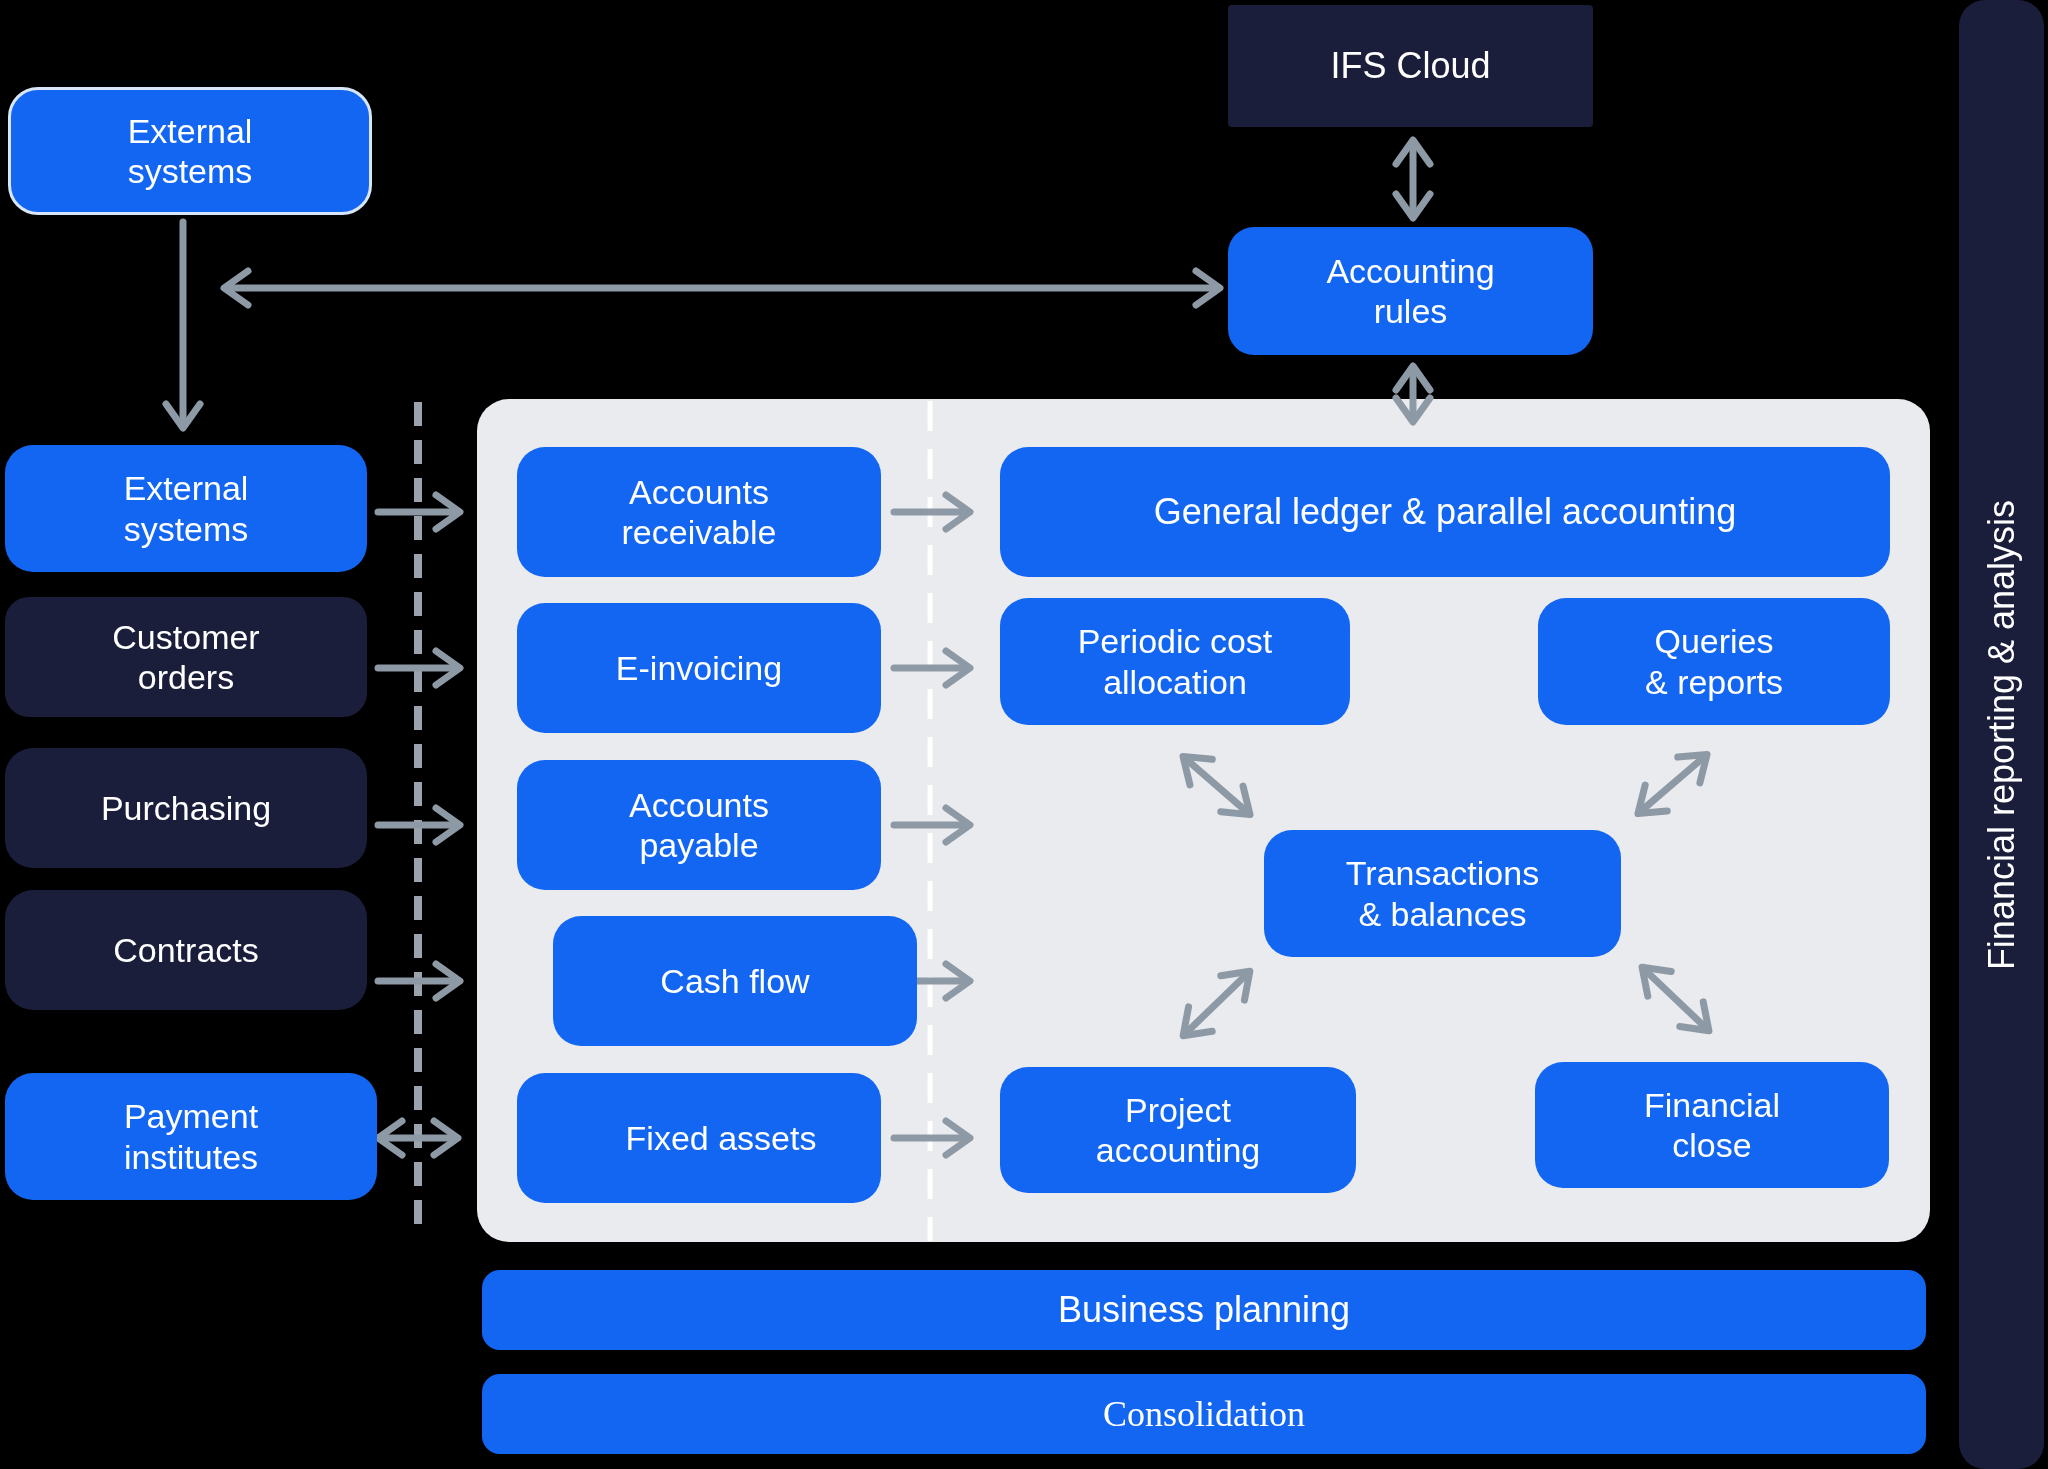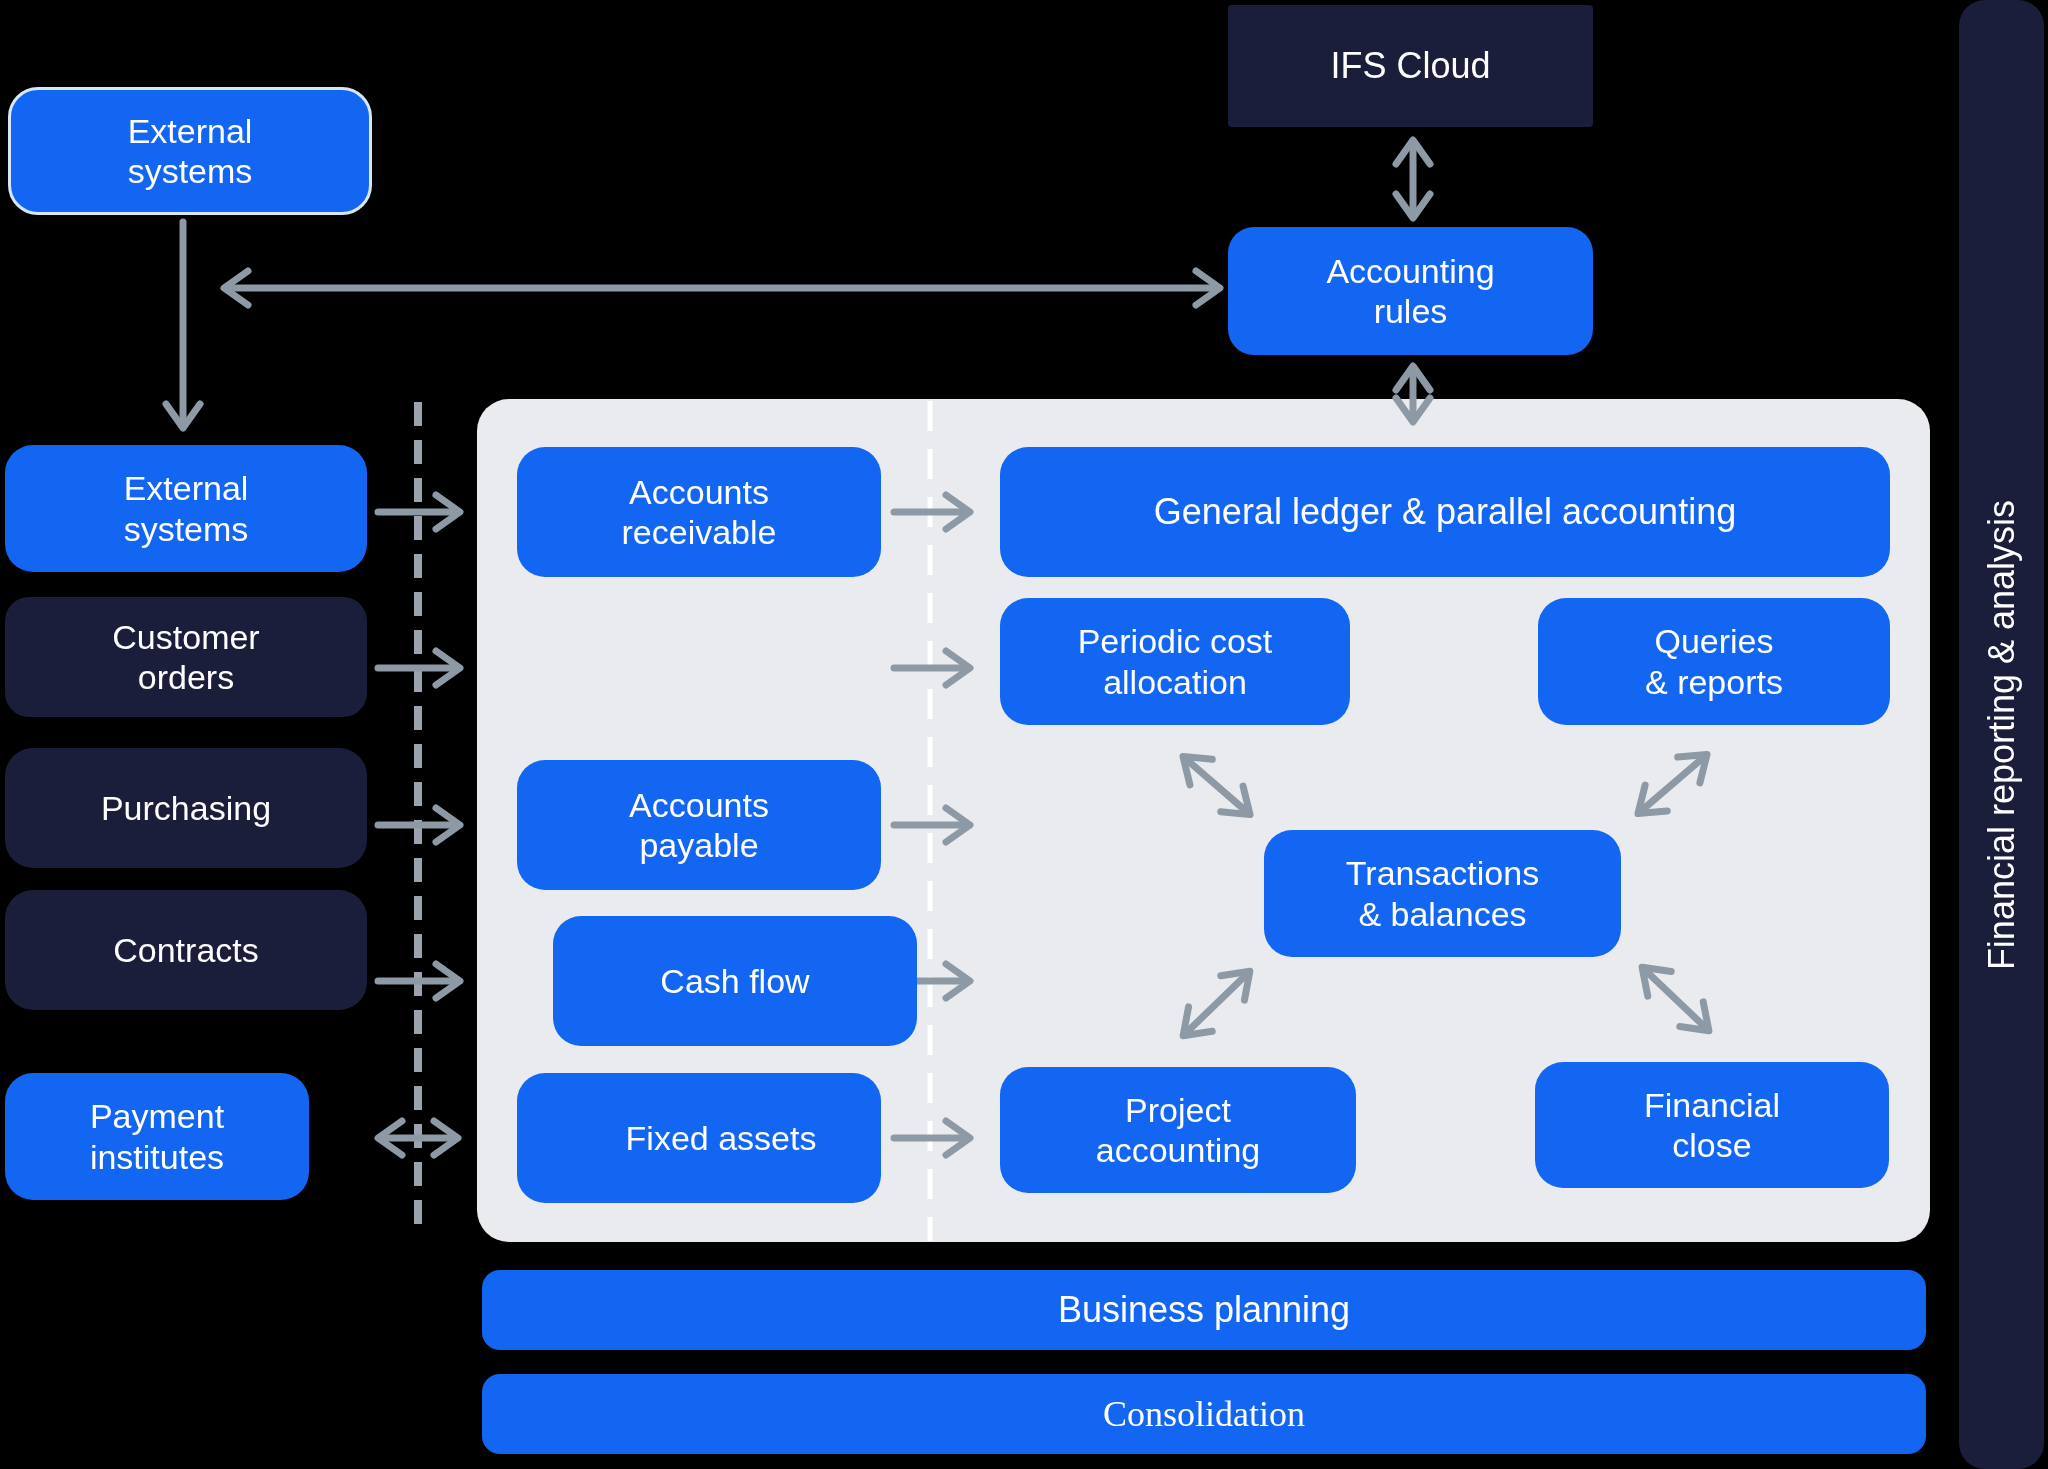--- a/index.html
+++ b/index.html
@@ -150,25 +150,26 @@
 
   <div class="node blue" style="left:1228px; top:227px; width:365px; height:128px; border-radius:26px;">Accounting
 rules</div>
 
   <div class="node blue" style="left:5px; top:445px; width:362px; height:127px;">External
 systems</div>
   <div class="node navy" style="left:5px; top:597px; width:362px; height:120px;border-radius:24px;">Customer
 orders</div>
   <div class="node navy" style="left:5px; top:748px; width:362px; height:120px;">Purchasing</div>
   <div class="node navy" style="left:5px; top:890px; width:362px; height:120px;">Contracts</div>
-  <div class="node blue" style="left:5px; top:1073px; width:304px; height:127px;">Payment
+  <div class="node blue" style="left:5px; top:1073px; width:372px; height:127px;">Payment
 institutes</div>
 
   <div class="node blue" style="left:517px; top:447px; width:364px; height:130px;">Accounts
 receivable</div>
+  <div class="node blue" style="left:517px; top:603px; width:364px; height:130px;">E-invoicing</div>
   <div class="node blue" style="left:517px; top:760px; width:364px; height:130px;">Accounts
 payable</div>
   <div class="node blue" style="left:517px; top:916px; width:364px; height:130px;margin-left:36px;">Cash flow</div>
   <div class="node blue" style="left:517px; top:1073px; width:364px; height:130px;padding-left:44px;">Fixed assets</div>
 
   <div class="node blue big" style="left:1000px; top:447px; width:890px; height:130px;">General ledger &amp; parallel accounting</div>
   <div class="node blue" style="left:1000px; top:598px; width:350px; height:127px;">Periodic cost
 allocation</div>
   <div class="node blue" style="left:1538px; top:598px; width:352px; height:127px;">Queries
 &amp; reports</div>

